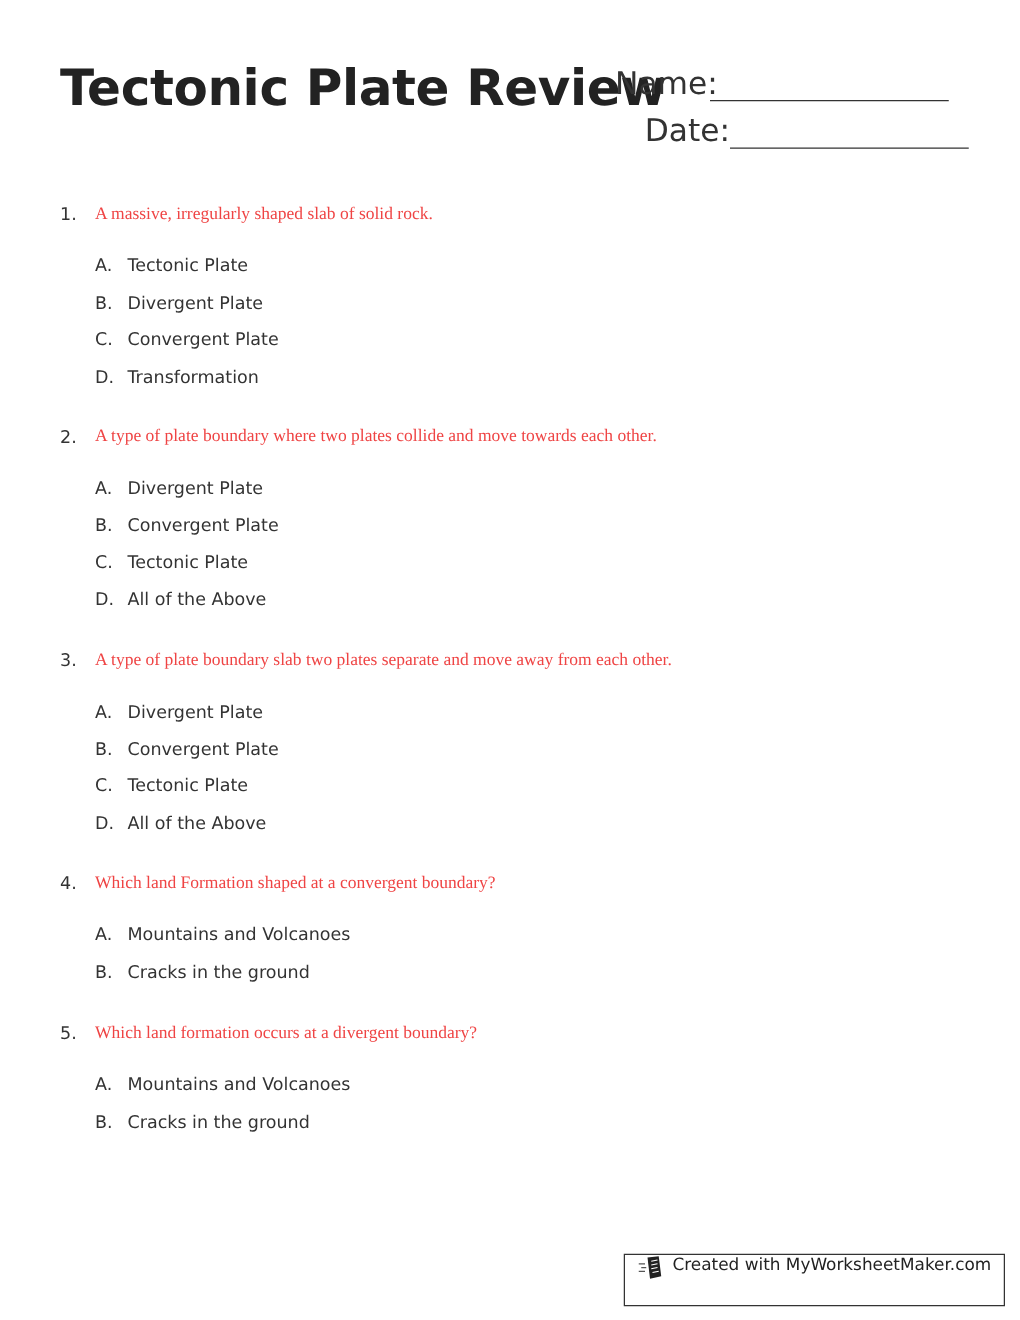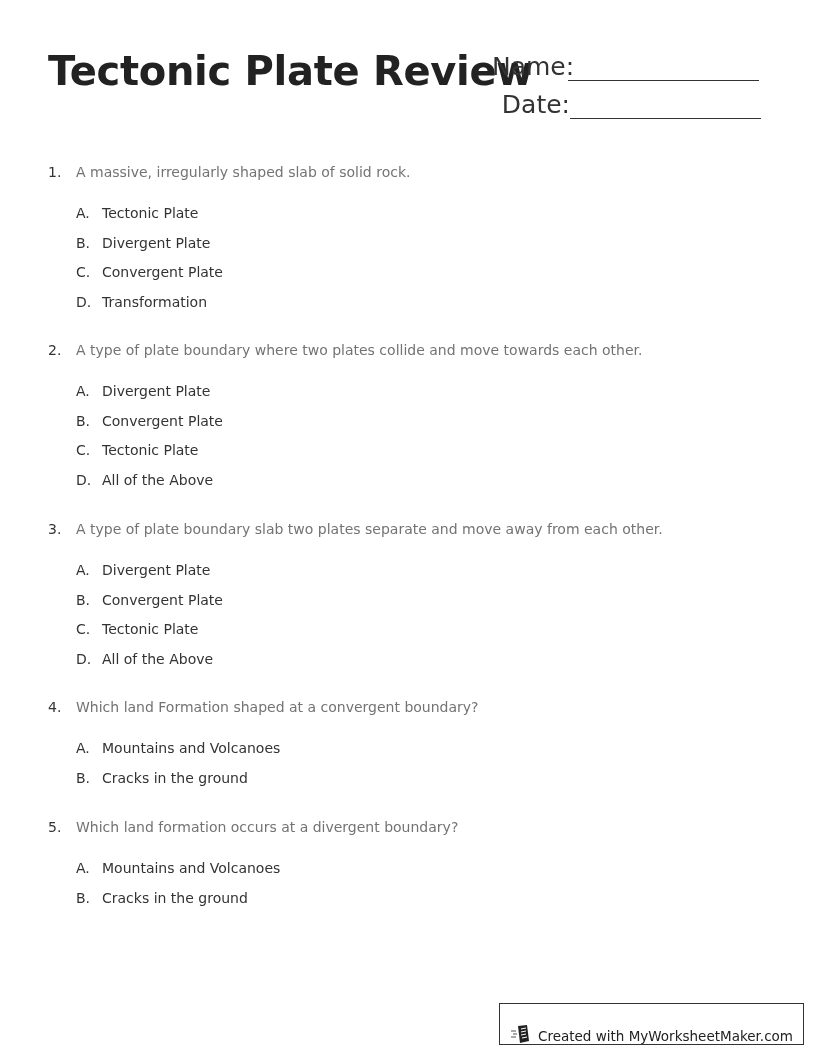--- a/index.html
+++ b/index.html
@@ -9,35 +9,35 @@
     }
     .title {
       position: absolute; left: 48px; top: 48px;
       font-size: 40px; font-weight: bold; letter-spacing: -0.3px; color: #222;
       margin: 0;
     }
     .field-row { position: absolute; display: flex; align-items: flex-end; }
     .field-label { font-size: 25px; color: #333; text-align: right; width: 76px; margin-right: 0; }
     .field-line { width: 191px; border-bottom: 1.5px solid #333; height: 22px; }
     .name-row { left: 492px; top: 52px; }
-    .date-row { left: 494px; top: 90px; }
+    .date-row { left: 508px; top: 90px; }
 
     .question { position: absolute; left: 48px; font-size: 14px; line-height: 18px; }
     .q-stem { display: flex; }
     .q-num { width: 28px; color: #333; }
-    .q-text { color: #737373; }
+    .q-text { color: #ef4444; font-family: Liberation Serif, serif; }
     .options { margin-top: 23px; padding-left: 28px; }
     .option { display: flex; height: 29.5px; align-items: flex-start; color: #333; }
     .opt-letter { width: 26px; }
     .opt-text { }
 
     .footer {
       position: absolute; left: 499px; top: 1003px; width: 305px; height: 42px;
       border: 1.5px solid #333; box-sizing: border-box;
-      display: flex; align-items: flex-end; justify-content: center; gap: 6px;
+      display: flex; align-items: flex-start; justify-content: center; gap: 6px;
       font-size: 13.5px; color: #222;
     }
     .footer-icon { width: 22px; height: 20px; }
   </style>
 </head>
 <body>
 
 <h1 class="title">Tectonic Plate Review</h1>
 
 <div class="field-row name-row">

